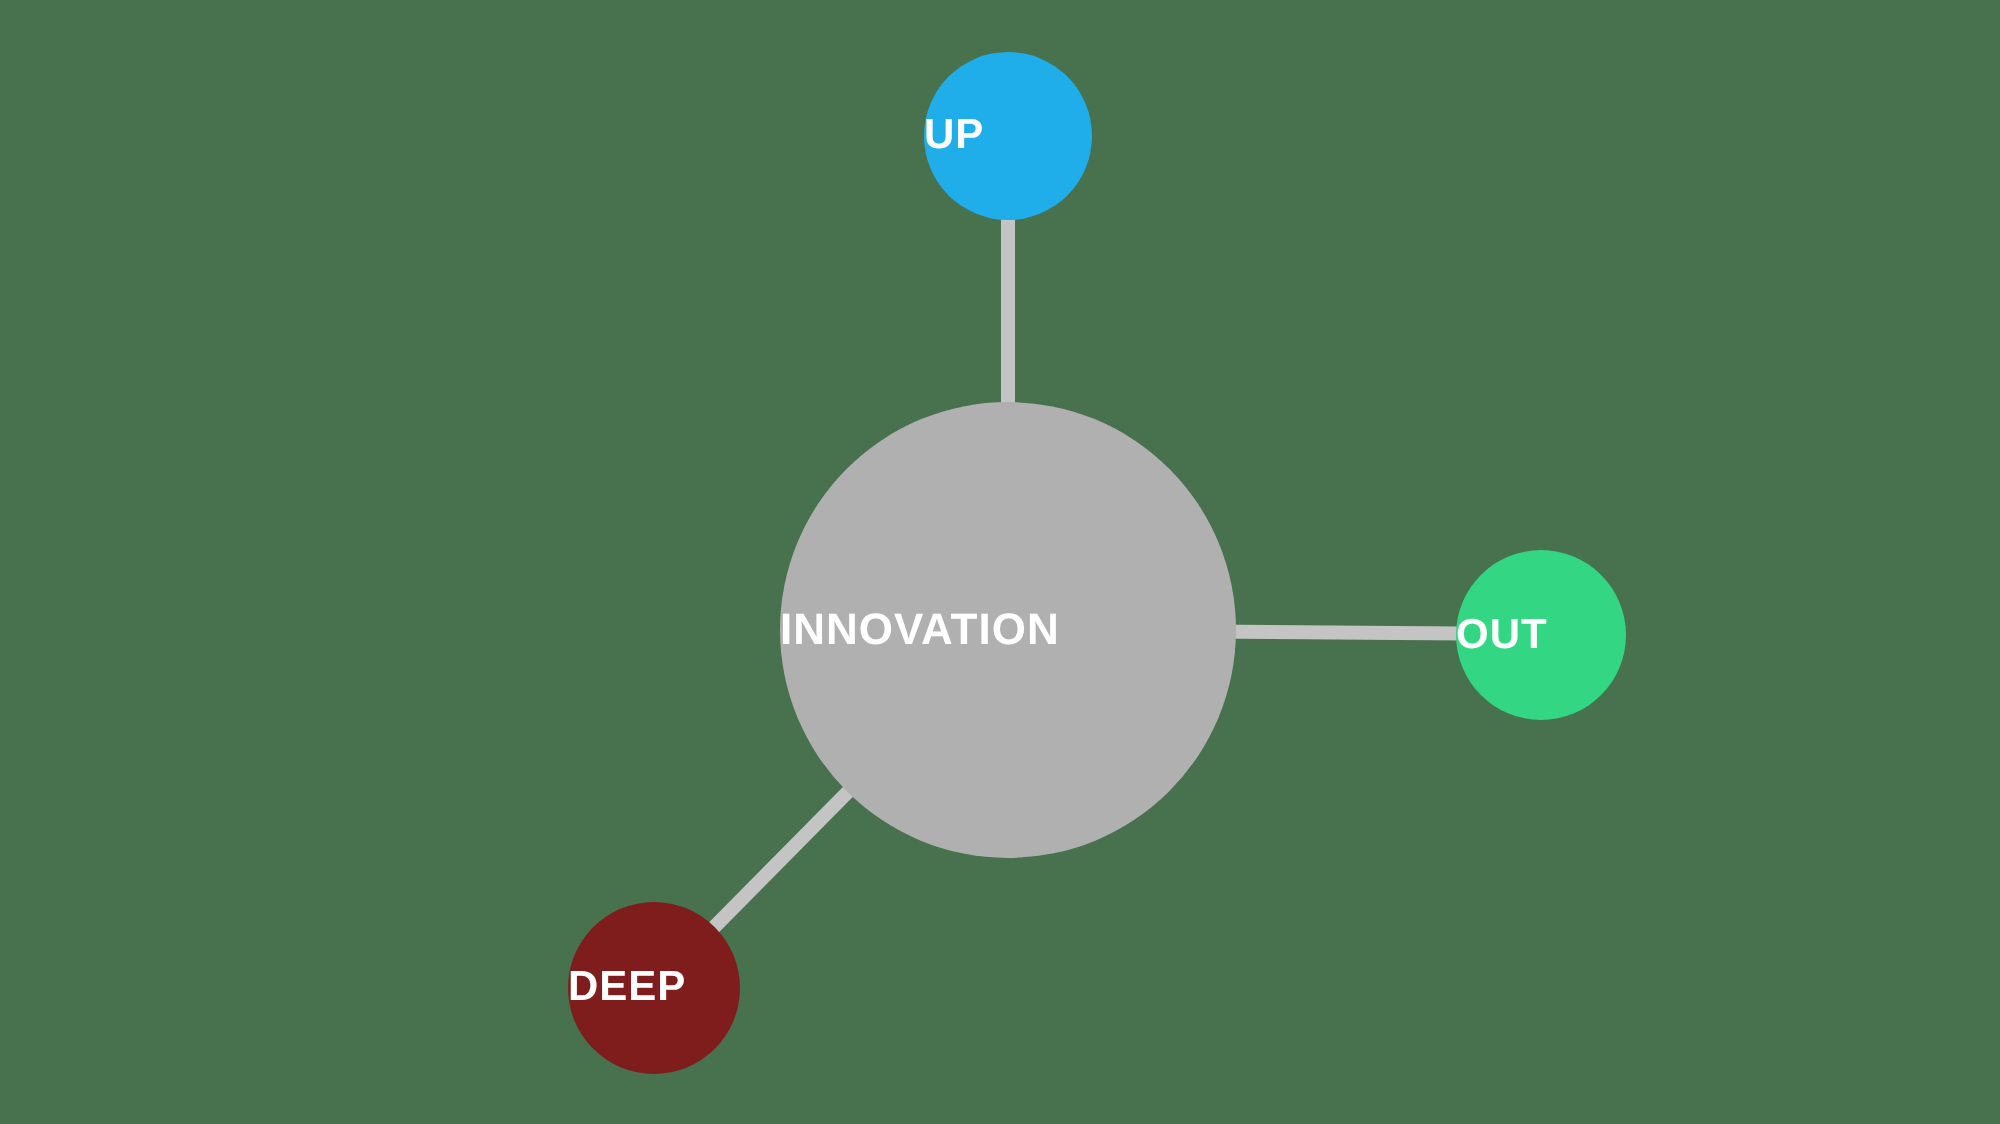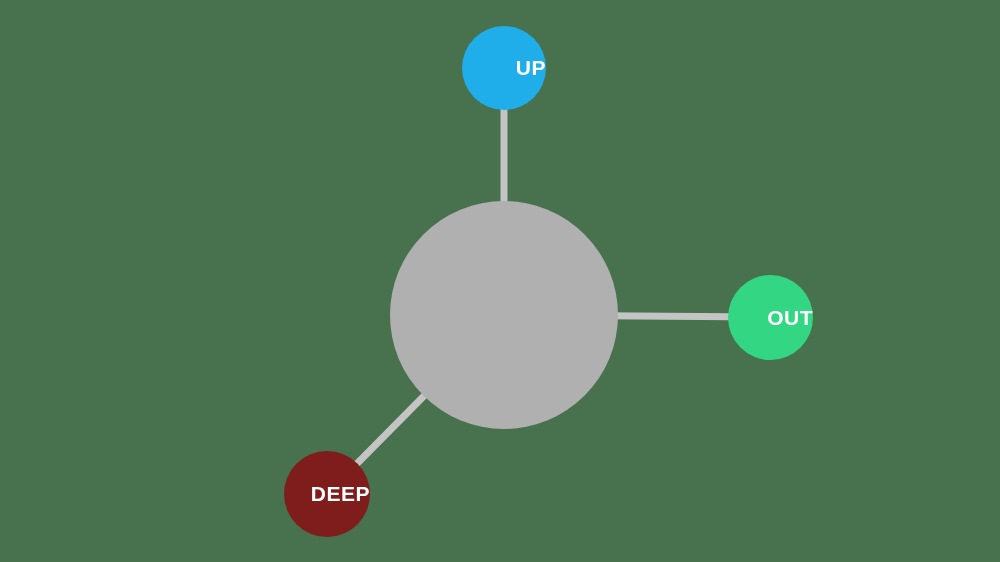--- a/index.html
+++ b/index.html
@@ -18,21 +18,21 @@
   .connectors {
     position: absolute;
     inset: 0;
     z-index: 1;
   }
   .node {
     position: absolute;
     border-radius: 50%;
     display: flex;
     align-items: center;
-    justify-content: flex-end;
+    justify-content: flex-start;
     z-index: 2;
     text-align: center;
   }
   .node .label {
     color: #ffffff;
     font-weight: bold;
     letter-spacing: 0.5px;
     line-height: 1.2;
     user-select: none;
   }
@@ -58,20 +58,21 @@
 <div class="canvas" style="background-color: rgb(72, 113, 78);">
 
   <svg class="connectors" width="1000" height="562" viewBox="0 0 1000 562">
     <line x1="504" y1="68" x2="504" y2="315" stroke-width="7" stroke="#c4c4c4"></line>
     <line x1="770" y1="317" x2="504" y2="315" stroke-width="7" stroke="#c4c4c4"></line>
     <line x1="327" y1="494" x2="504" y2="315" stroke-width="7" stroke="#c4c4c4"></line>
   </svg>
 
   <div class="node hub" style="background-color: rgb(176, 176, 176);">
     <div class="label">
+      <div>INNOVATION</div>
     </div>
   </div>
 
   <div class="node satellite sat-up" style="background-color: rgb(32, 174, 234);">
     <span class="label">UP</span>
   </div>
 
   <div class="node satellite sat-out" style="background-color: rgb(51, 214, 131);">
     <span class="label">OUT</span>
   </div>

